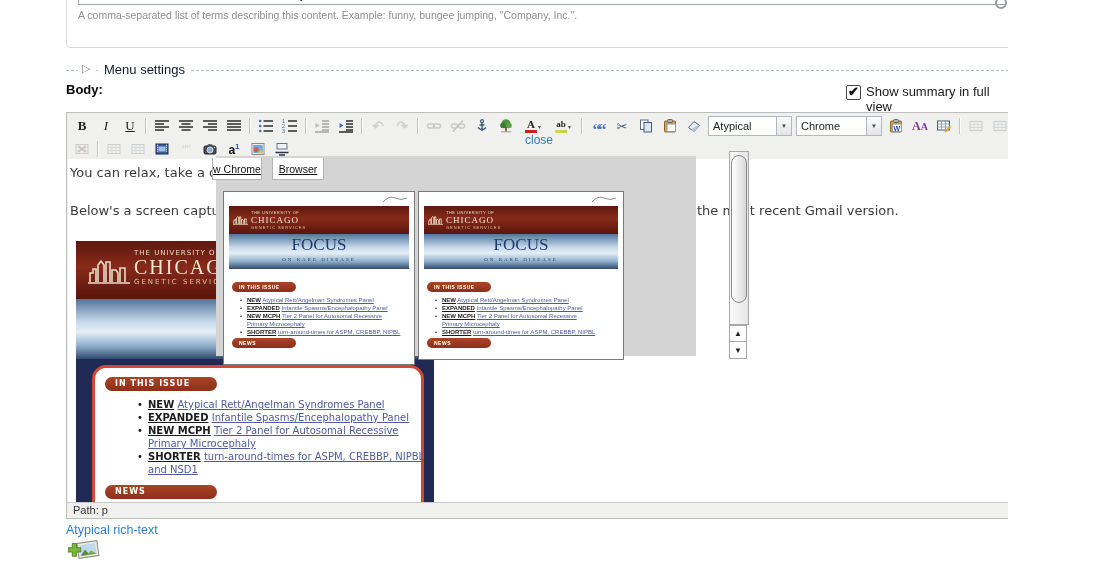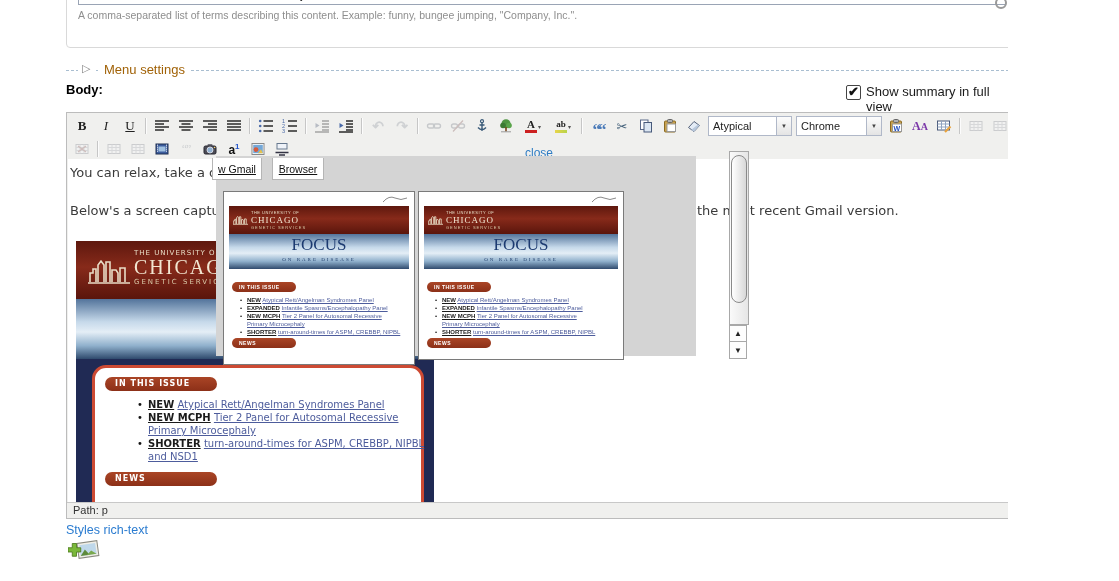--- a/index.html
+++ b/index.html
@@ -10,21 +10,21 @@
   
   .fieldset-top{left:66px;top:-40px;width:1021px;height:86px;border:1px solid #d9d9d9;border-radius:4px;}
   .tags-input{left:78px;top:-18px;width:928px;height:23px;border:1px solid #9aa4b5;background:#fff;
               font-size:12.5px;font-weight:700;color:#333;line-height:22px;padding:0 6px;box-sizing:border-box;overflow:hidden;}
   .throbber{left:995px;top:-3px;width:8px;height:8px;border:2px solid #999;border-radius:50%;}
   .tags-help{left:78px;top:9px;width:860px;font-size:10.5px;color:#8e8e8e;}
 
   
   .menu-line{left:66px;top:70px;width:1023px;height:0;border-top:1px dashed #a9bed1;}
   .menu-tri{left:78px;top:62px;font-size:11px;color:#7d7d7d;background:#fff;padding:0 4px;}
-  .menu-label{left:98px;top:62px;font-size:13px;color:#a16207;background:#fff;padding:0 6px;cursor:pointer;}
+  .menu-label{left:98px;top:62px;font-size:13px;color:#0f172a;background:#fff;padding:0 6px;cursor:pointer;}
 
   
   .body-label{left:66px;top:82px;font-size:13px;font-weight:bold;color:#000;}
   .sum-check{left:846px;top:85px;width:13px;height:13px;border:1px solid #444;border-radius:2px;background:#fff;
              font-size:13px;line-height:11px;text-align:center;color:#111;font-weight:bold;}
   .sum-label{left:866px;top:84px;font-size:13px;color:#1a1a1a;}
 
   
   .editor{left:66px;top:112px;width:1006px;height:405px;border:1px solid #bcbcbc;background:#f0f0ee;}
   .tb-row{position:absolute;left:3px;display:flex;align-items:center;height:22px;}
@@ -47,21 +47,21 @@
   .txticon.small{font-size:9px;}
   .cbar{width:12px;height:3px;margin-top:1px;}
   .aa{font-family:"Liberation Serif",serif;font-weight:bold;color:#7a35a8;font-size:12px;}
   .fnote{font-size:12px;font-weight:bold;color:#111;}
   .fnote sup{color:#2255cc;font-size:8px;}
   .tb-arrow{font-size:6px;color:#555;margin-left:1px;}
   .tb-select{height:18px;border:1px solid #b0b8c8;background:#fff;display:flex;align-items:center;margin:0 2px;cursor:pointer;}
   .tb-select-label{font-size:11px;color:#222;padding:0 4px;flex:1;}
   .tb-select-arrow{width:14px;height:100%;border-left:1px solid #b0b8c8;background:linear-gradient(#fcfcfc,#e4e4e4);
                    display:flex;align-items:center;justify-content:center;font-size:6px;color:#444;}
-  .close-link{left:458px;top:33px;font-size:12px;color:#2e7cc4;cursor:pointer;z-index:15;}
+  .close-link{left:458px;top:20px;font-size:12px;color:#2e7cc4;cursor:pointer;z-index:15;}
 
   
   .content{left:1px;top:46px;width:990px;height:343px;background:#fff;overflow:hidden;
            font-family:"DejaVu Sans",sans-serif;font-size:13px;color:#3a3a3a;}
   .para1{left:3px;top:52px;z-index:30;font-family:"DejaVu Sans",sans-serif;font-size:13px;color:#3a3a3a;}
   .para1 span{background:#fff;padding-right:5px;}
   .para2a{left:2px;top:44px;}
   .para2b{left:629px;top:44px;}
 
   
@@ -455,35 +455,36 @@
         </div>
         <div class="nl-banner">
           <div class="nl-title">FOCUS</div>
           <div class="nl-sub">ON RARE DISEASE</div>
         </div>
         <div class="nl-navy">
           <div class="redbox">
             <div class="pill">IN THIS ISSUE</div>
             <ul>
               <li><b>NEW</b> <a>Atypical Rett/Angelman Syndromes Panel</a></li>
+              <li><b>EXPANDED</b> <a>Infantile Spasms/Encephalopathy Panel</a></li>
               <li><b>NEW MCPH</b> <a>Tier 2 Panel for Autosomal Recessive Primary Microcephaly</a></li>
               <li><b>SHORTER</b> <a>turn-around-times for ASPM, CREBBP, NIPBL and NSD1</a></li>
             </ul>
             <div class="pill">NEWS</div>
 
           </div>
         </div>
       </div>
     </div>
 
     <div class="abs para1"><span>You can relax, take a dee</span></div>
 
     <div class="abs popup"></div>
     <div class="abs pmenu pm1">
-        <span>w Gmail</span>
+        <span>w Chrome</span>
       </div>
     <div class="abs pmenu pm2">
         <span>Browser</span>
       </div>
 
     <div class="abs nl nl-thumb thumbA">
       <svg class="scribble" width="26" height="10" viewBox="0 0 26 10">
         <path d="M1 8 Q7 1 13 4 T25 4" stroke="#8a8a8a" fill="none" stroke-width="1"></path>
         </svg>
       <div class="nl-head">
@@ -555,21 +556,21 @@
         <div>▼</div>
       </div>
     </div>
 
     <div class="abs statusbar">
       <span>Path: p</span>
       <div class="grip"></div>
     </div>
   </div>
 
-  <div class="abs disable-link">Styles rich-text</div>
+  <div class="abs disable-link">Atypical rich-text</div>
   <svg class="abs addimg" width="32" height="26" viewBox="0 0 32 26">
     <g transform="rotate(-8 20 12)">
       <rect x="10" y="4" width="20" height="15" fill="#efeee6" stroke="#8a8a80"></rect>
       <rect x="12" y="6" width="16" height="11" fill="#bfd8ea"></rect>
       <path d="M12 17 l5-6 4 6z" fill="#5e8a3c"></path>
         <path d="M18 17 l5-4 5 4z" fill="#7aa84e"></path>
     </g>
     <path d="M5 10 h5 v5 h5 v5 h-5 v5 h-5 v-5 H0 v-5 h5z" fill="#7ab83a" stroke="#4c7a1e" stroke-width="1" transform="translate(0,-3) scale(0.85)"></path>
   </svg>
 </div>

